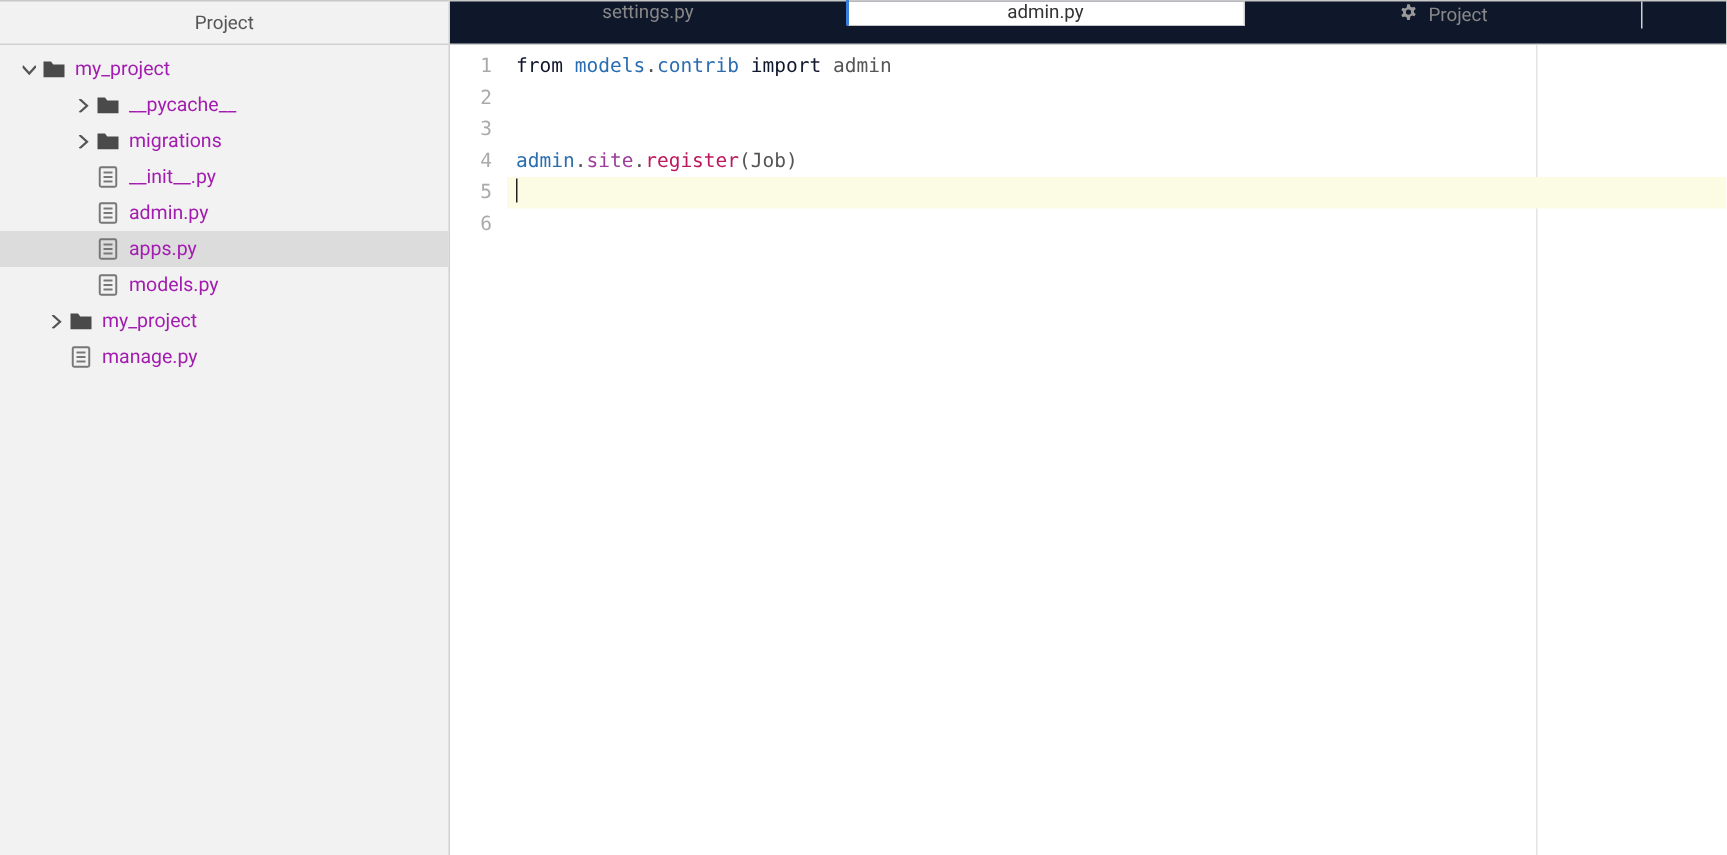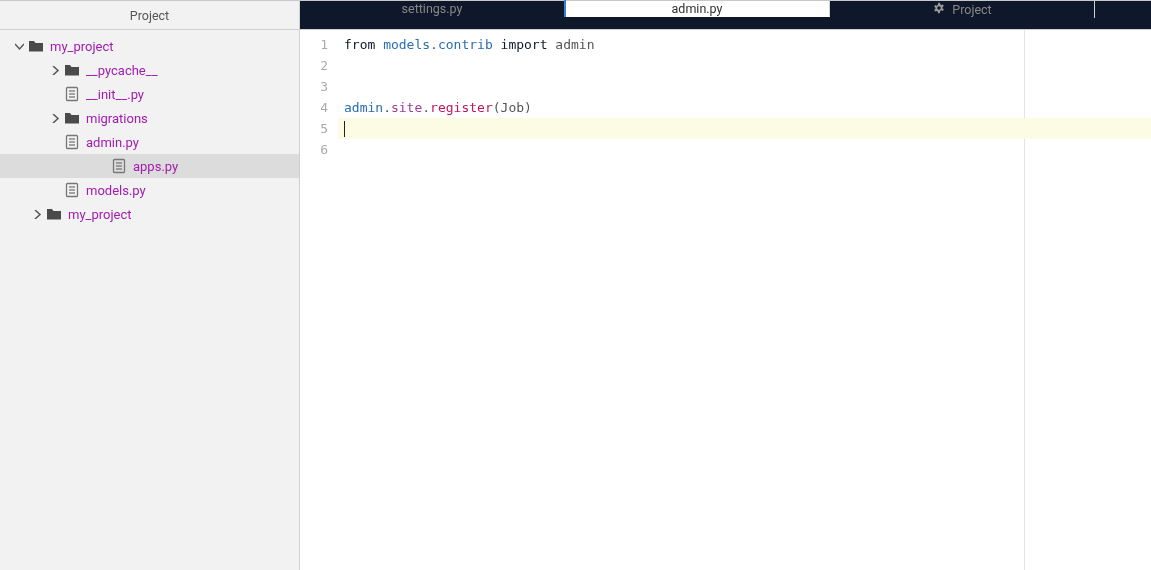--- a/index.html
+++ b/index.html
@@ -36,21 +36,20 @@
   .tree-row {
     display: flex;
     align-items: center;
     height: 24px;
     color: #a21caf;
     font-size: 13px;
     cursor: pointer;
   }
   .tree-row.selected {
     background: #dcdcdc;
-    padding-left: 47px;
   }
   .tree-row .indent { flex: 0 0 auto; }
   .chev {
     width: 14px;
     height: 14px;
     display: inline-flex;
     align-items: center;
     justify-content: center;
     margin-right: 2px;
     color: #555;
@@ -198,41 +197,41 @@
         </span>
         <span class="icon folder-icon">
           <svg viewBox="0 0 16 16">
             <use href="#svg-folder"></use>
           </svg>
         </span>
         <span>__pycache__</span>
       </div>
       <div class="tree-row">
         <span class="indent" style="width: 48px;"></span>
-        <span class="chev"></span>
-        <span class="icon file-icon">
-          <svg viewBox="0 0 16 16">
-            <use href="#svg-file"></use>
-          </svg>
-        </span>
-        <span>__init__.py</span>
-      </div>
-      <div class="tree-row">
-        <span class="indent" style="width: 48px;"></span>
         <span class="chev">
           <svg viewBox="0 0 9 9">
             <use href="#svg-chev-right"></use>
           </svg>
         </span>
         <span class="icon folder-icon">
           <svg viewBox="0 0 16 16">
             <use href="#svg-folder"></use>
           </svg>
         </span>
         <span>migrations</span>
+      </div>
+      <div class="tree-row">
+        <span class="indent" style="width: 48px;"></span>
+        <span class="chev"></span>
+        <span class="icon file-icon">
+          <svg viewBox="0 0 16 16">
+            <use href="#svg-file"></use>
+          </svg>
+        </span>
+        <span>__init__.py</span>
       </div>
       <div class="tree-row">
         <span class="indent" style="width: 48px;"></span>
         <span class="chev"></span>
         <span class="icon file-icon">
           <svg viewBox="0 0 16 16">
             <use href="#svg-file"></use>
           </svg>
         </span>
         <span>admin.py</span>
@@ -263,20 +262,30 @@
           <svg viewBox="0 0 9 9">
             <use href="#svg-chev-right"></use>
           </svg>
         </span>
         <span class="icon folder-icon">
           <svg viewBox="0 0 16 16">
             <use href="#svg-folder"></use>
           </svg>
         </span>
         <span>my_project</span>
+      </div>
+      <div class="tree-row">
+        <span class="indent" style="width: 30px;"></span>
+        <span class="chev"></span>
+        <span class="icon file-icon">
+          <svg viewBox="0 0 16 16">
+            <use href="#svg-file"></use>
+          </svg>
+        </span>
+        <span>manage.py</span>
       </div>
     </div>
 </div>
 
 <div class="main">
   <div class="tabbar" id="tabbar">
       <div class="tab">
         <span>settings.py</span>
       </div>
       <div class="tab active">

